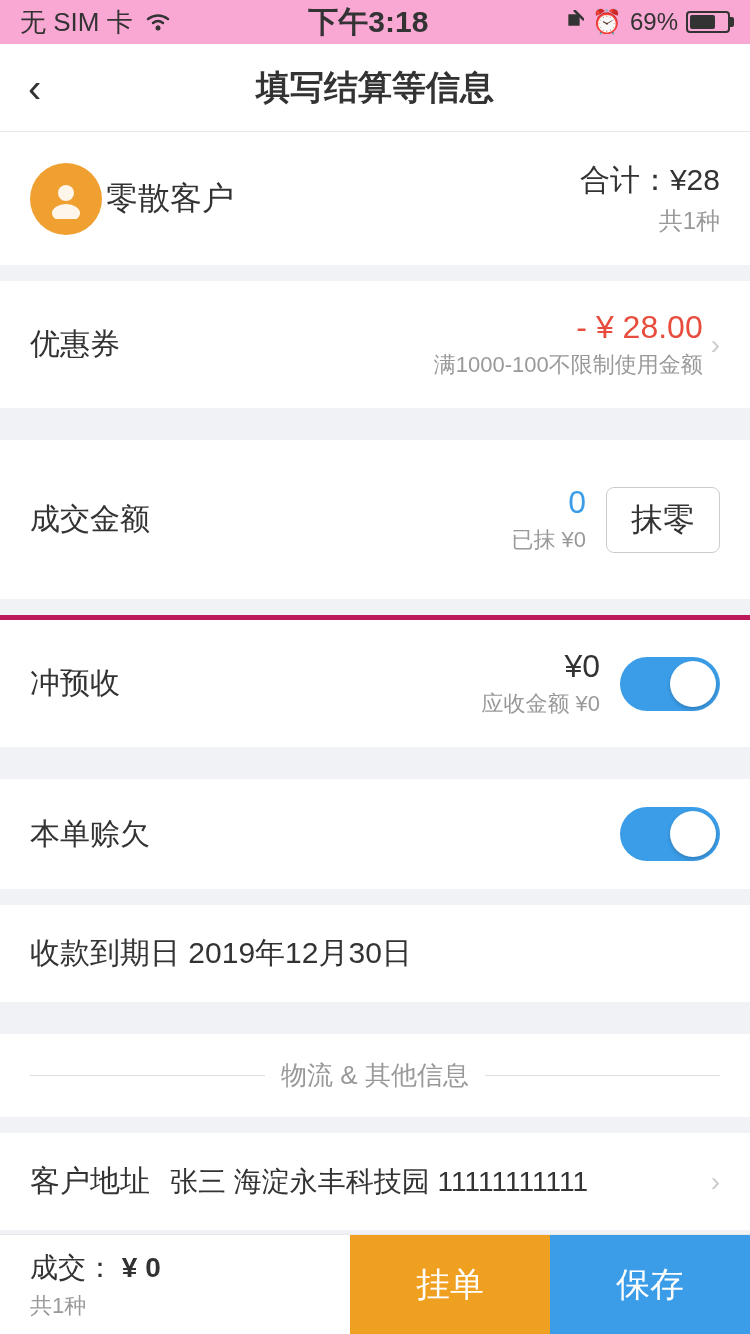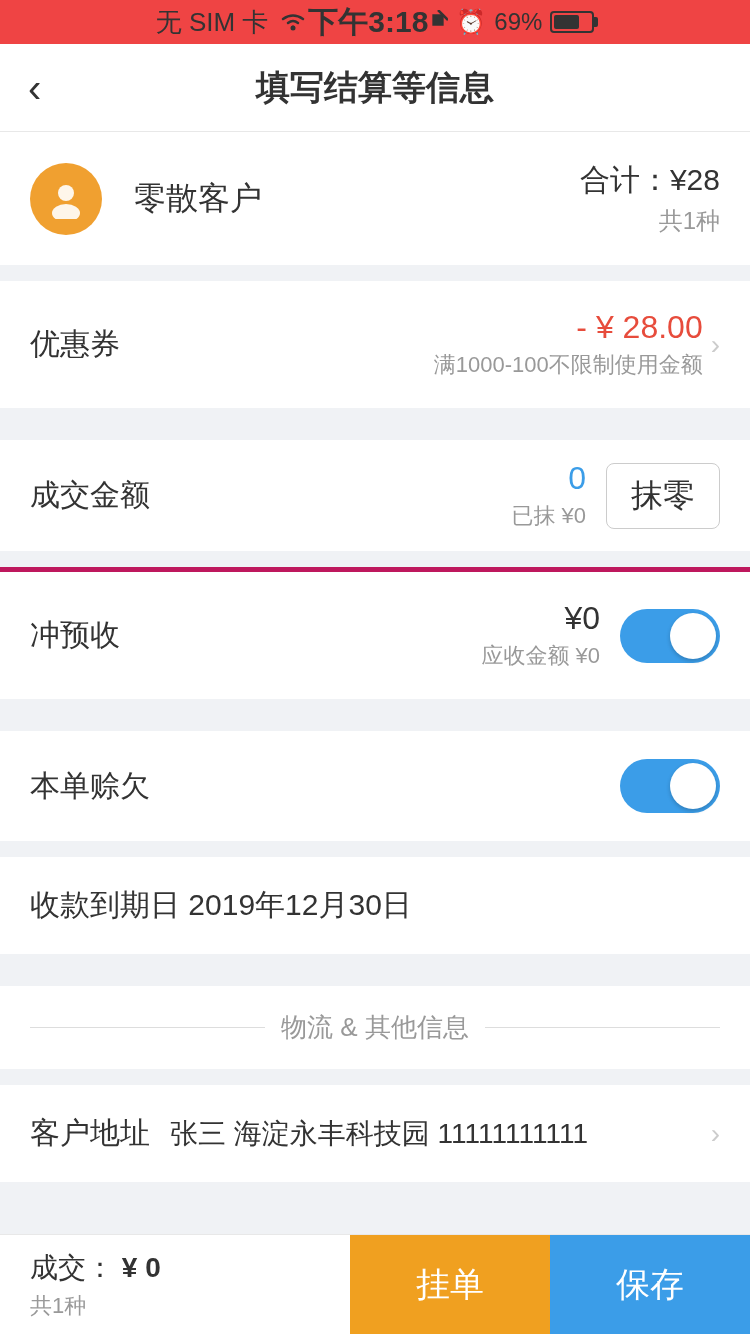--- a/index.html
+++ b/index.html
@@ -10,24 +10,24 @@
       font-family: -apple-system, "PingFang SC", "Helvetica Neue", Arial, sans-serif;
       background: #f0f2f5;
       font-size: 28px;
       color: #333;
     }
 
     
     .status-bar {
       width: 100%;
       height: 44px;
-      background: #ef4444;
-      display: flex;
-      align-items: center;
-      justify-content: center;
+      background: #f9a8d4;
+      display: flex;
+      align-items: center;
+      justify-content: space-between;
       padding: 0 20px;
       font-size: 26px;
       font-weight: 500;
     }
     .status-left { display: flex; align-items: center; gap: 10px; }
     .status-center { font-size: 30px; font-weight: 600; }
     .status-right { display: flex; align-items: center; gap: 8px; font-size: 24px; }
     .battery {
       width: 44px;
       height: 22px;
@@ -95,21 +95,21 @@
 
     
     .customer-row {
       background: #fff;
       padding: 28px 30px;
       display: flex;
       align-items: center;
       justify-content: space-between;
       margin-bottom: 16px;
     }
-    .customer-left { display: flex; align-items: center; gap: 32px; }
+    .customer-left { display: flex; align-items: center; gap: 4px; }
     .avatar {
       width: 72px;
       height: 72px;
       border-radius: 50%;
       background: #f0a030;
       display: flex;
       align-items: center;
       justify-content: center;
       font-size: 36px;
       color: #fff;
@@ -137,21 +137,21 @@
 
     
     .section-divider {
       height: 16px;
       background: #f0f2f5;
     }
 
     
     .deal-row {
       background: #fff;
-      padding: 20px 30px;
+      padding: 44px 30px;
       display: flex;
       align-items: center;
       justify-content: space-between;
     }
     .deal-label { font-size: 30px; color: #333; }
     .deal-right { display: flex; align-items: center; gap: 20px; }
     .deal-value-block { text-align: right; }
     .deal-amount { font-size: 32px; color: #3b9de8; font-weight: 500; }
     .deal-rounding { font-size: 22px; color: #999; margin-top: 4px; }
     .round-btn {

